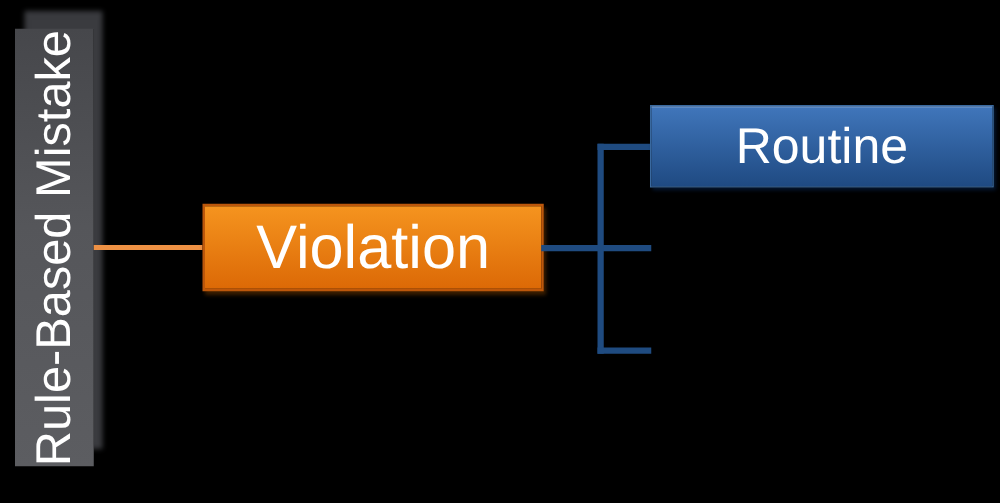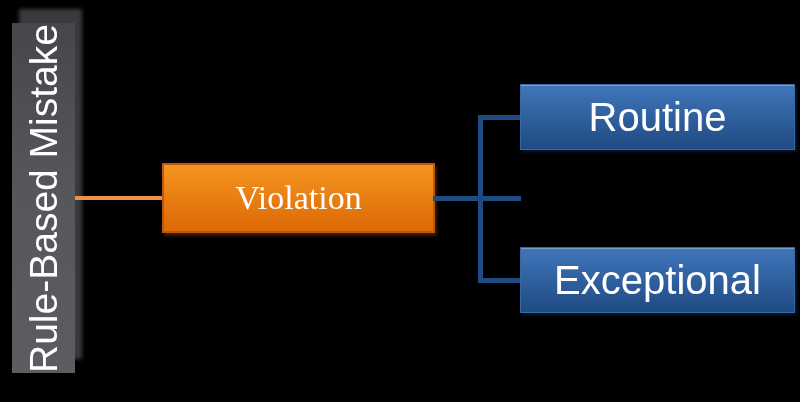--- a/index.html
+++ b/index.html
@@ -58,22 +58,21 @@
     color: var(--text);
     box-sizing: border-box;
   }
   .node span { line-height: 1; }
 
   .orange-node {
     left: 162px; top: 163px; width: 273px; height: 70px;
     background: linear-gradient(180deg, var(--orange-top) 0%, var(--orange-bottom) 100%);
     border: 2px solid var(--orange-border);
     box-shadow: 2px 3px 3px rgba(70, 35, 0, 0.85);
-    font-size: 34px;
-    font-family: Liberation Serif, serif;
+    font-size: 49px;
   }
 
   .blue-node {
     left: 520px; width: 275px; height: 66px;
     background: linear-gradient(180deg, var(--blue-top) 0%, var(--blue-bottom) 100%);
     border: 1px solid var(--blue-border);
     box-shadow: inset 0 1px 0 rgba(255,255,255,0.30), 2px 2px 3px rgba(5, 25, 55, 0.9);
     font-size: 40px;
   }
   .blue-node.pos-0 { top: 84px; }
@@ -98,17 +97,14 @@
   <div class="connector blue main"></div>
   <div class="connector blue spine"></div>
   <div class="connector blue branch-top"></div>
   <div class="connector blue branch-bottom"></div>
 
   <div class="node blue-node pos-0">
     <span>Routine</span>
   </div>
 
 
-  <div class="node blue-node pos-2">
-    <span>Exceptional</span>
-  </div>
 
 </div>
 
 </body></html>

